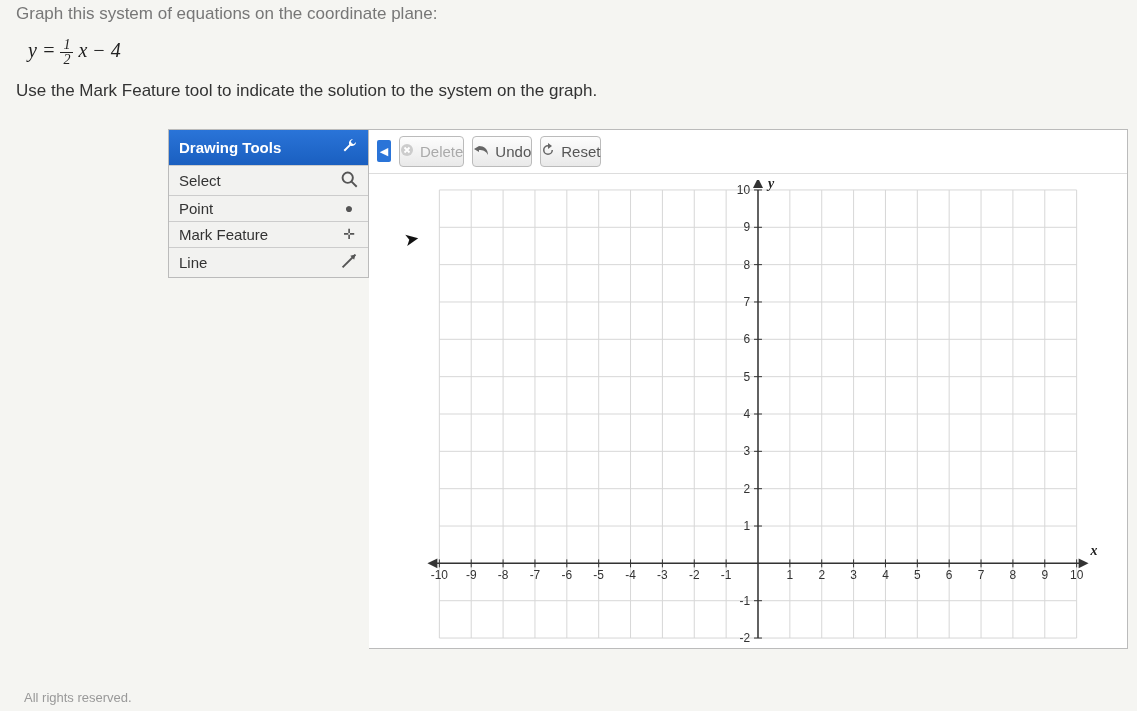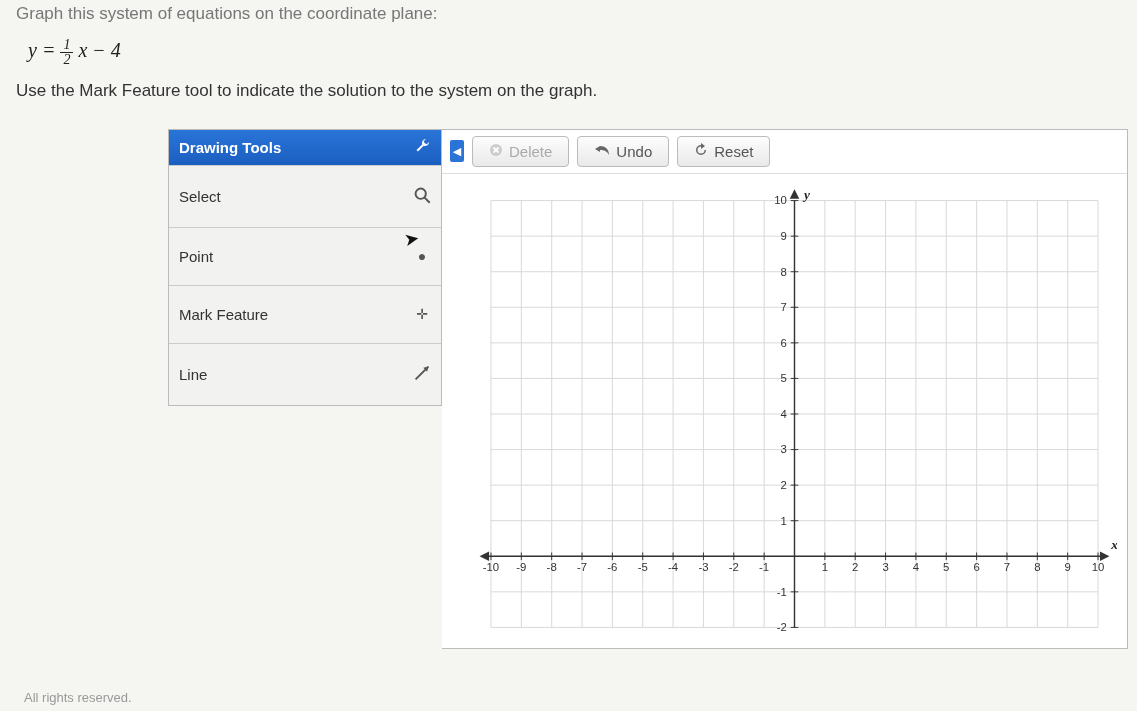--- a/index.html
+++ b/index.html
@@ -20,37 +20,37 @@
   .frac .den { display:block; padding:0 3px; }
   .instruction { font-size: 17px; color: #333; margin-top: 2px; }
 
   .tool-wrap {
     margin: 18px 0 0 160px;
     width: 960px;
     display: flex;
     align-items: flex-start;
   }
   .tool-panel {
-    width: 274px;
+    width: 201px;
     border: 1px solid #bbb;
     background: #f8f8f8;
     font-size: 15px;
   }
   .tool-header {
     background: linear-gradient(#2a74d8, #1a5fc0);
     color: #fff;
     font-weight: bold;
     padding: 8px 10px;
     display: flex;
     justify-content: space-between;
     align-items: center;
   }
   .tool-row {
     border-top: 1px solid #ccc;
-    padding: 20px 10px;
+    padding: 4px 10px;
     display: flex;
     justify-content: space-between;
     align-items: center;
     background: #f2f2f0;
     cursor: pointer;
   }
   .tool-icon { width: 18px; text-align: center; color: #555; font-size: 14px; }
 
   .canvas-area {
     flex: 1;
@@ -78,21 +78,21 @@
   }
   .hint {
     flex: 1;
     color: #3a72b5;
     font-size: 15px;
   }
   .action-btn {
     border: 1px solid #bbb;
     background: linear-gradient(#fdfdfd,#e9e9e9);
     border-radius: 4px;
-    padding: 6px 16px;
+    padding: 6px 0;
     font-size: 15px;
     color: #555;
     display: flex;
     align-items: center;
     gap: 6px;
     cursor: pointer;
     text-align: right;
   }
   .action-btn.disabled { color: #aaa; cursor: default; }
   .action-btn .ico { font-size: 14px; }

